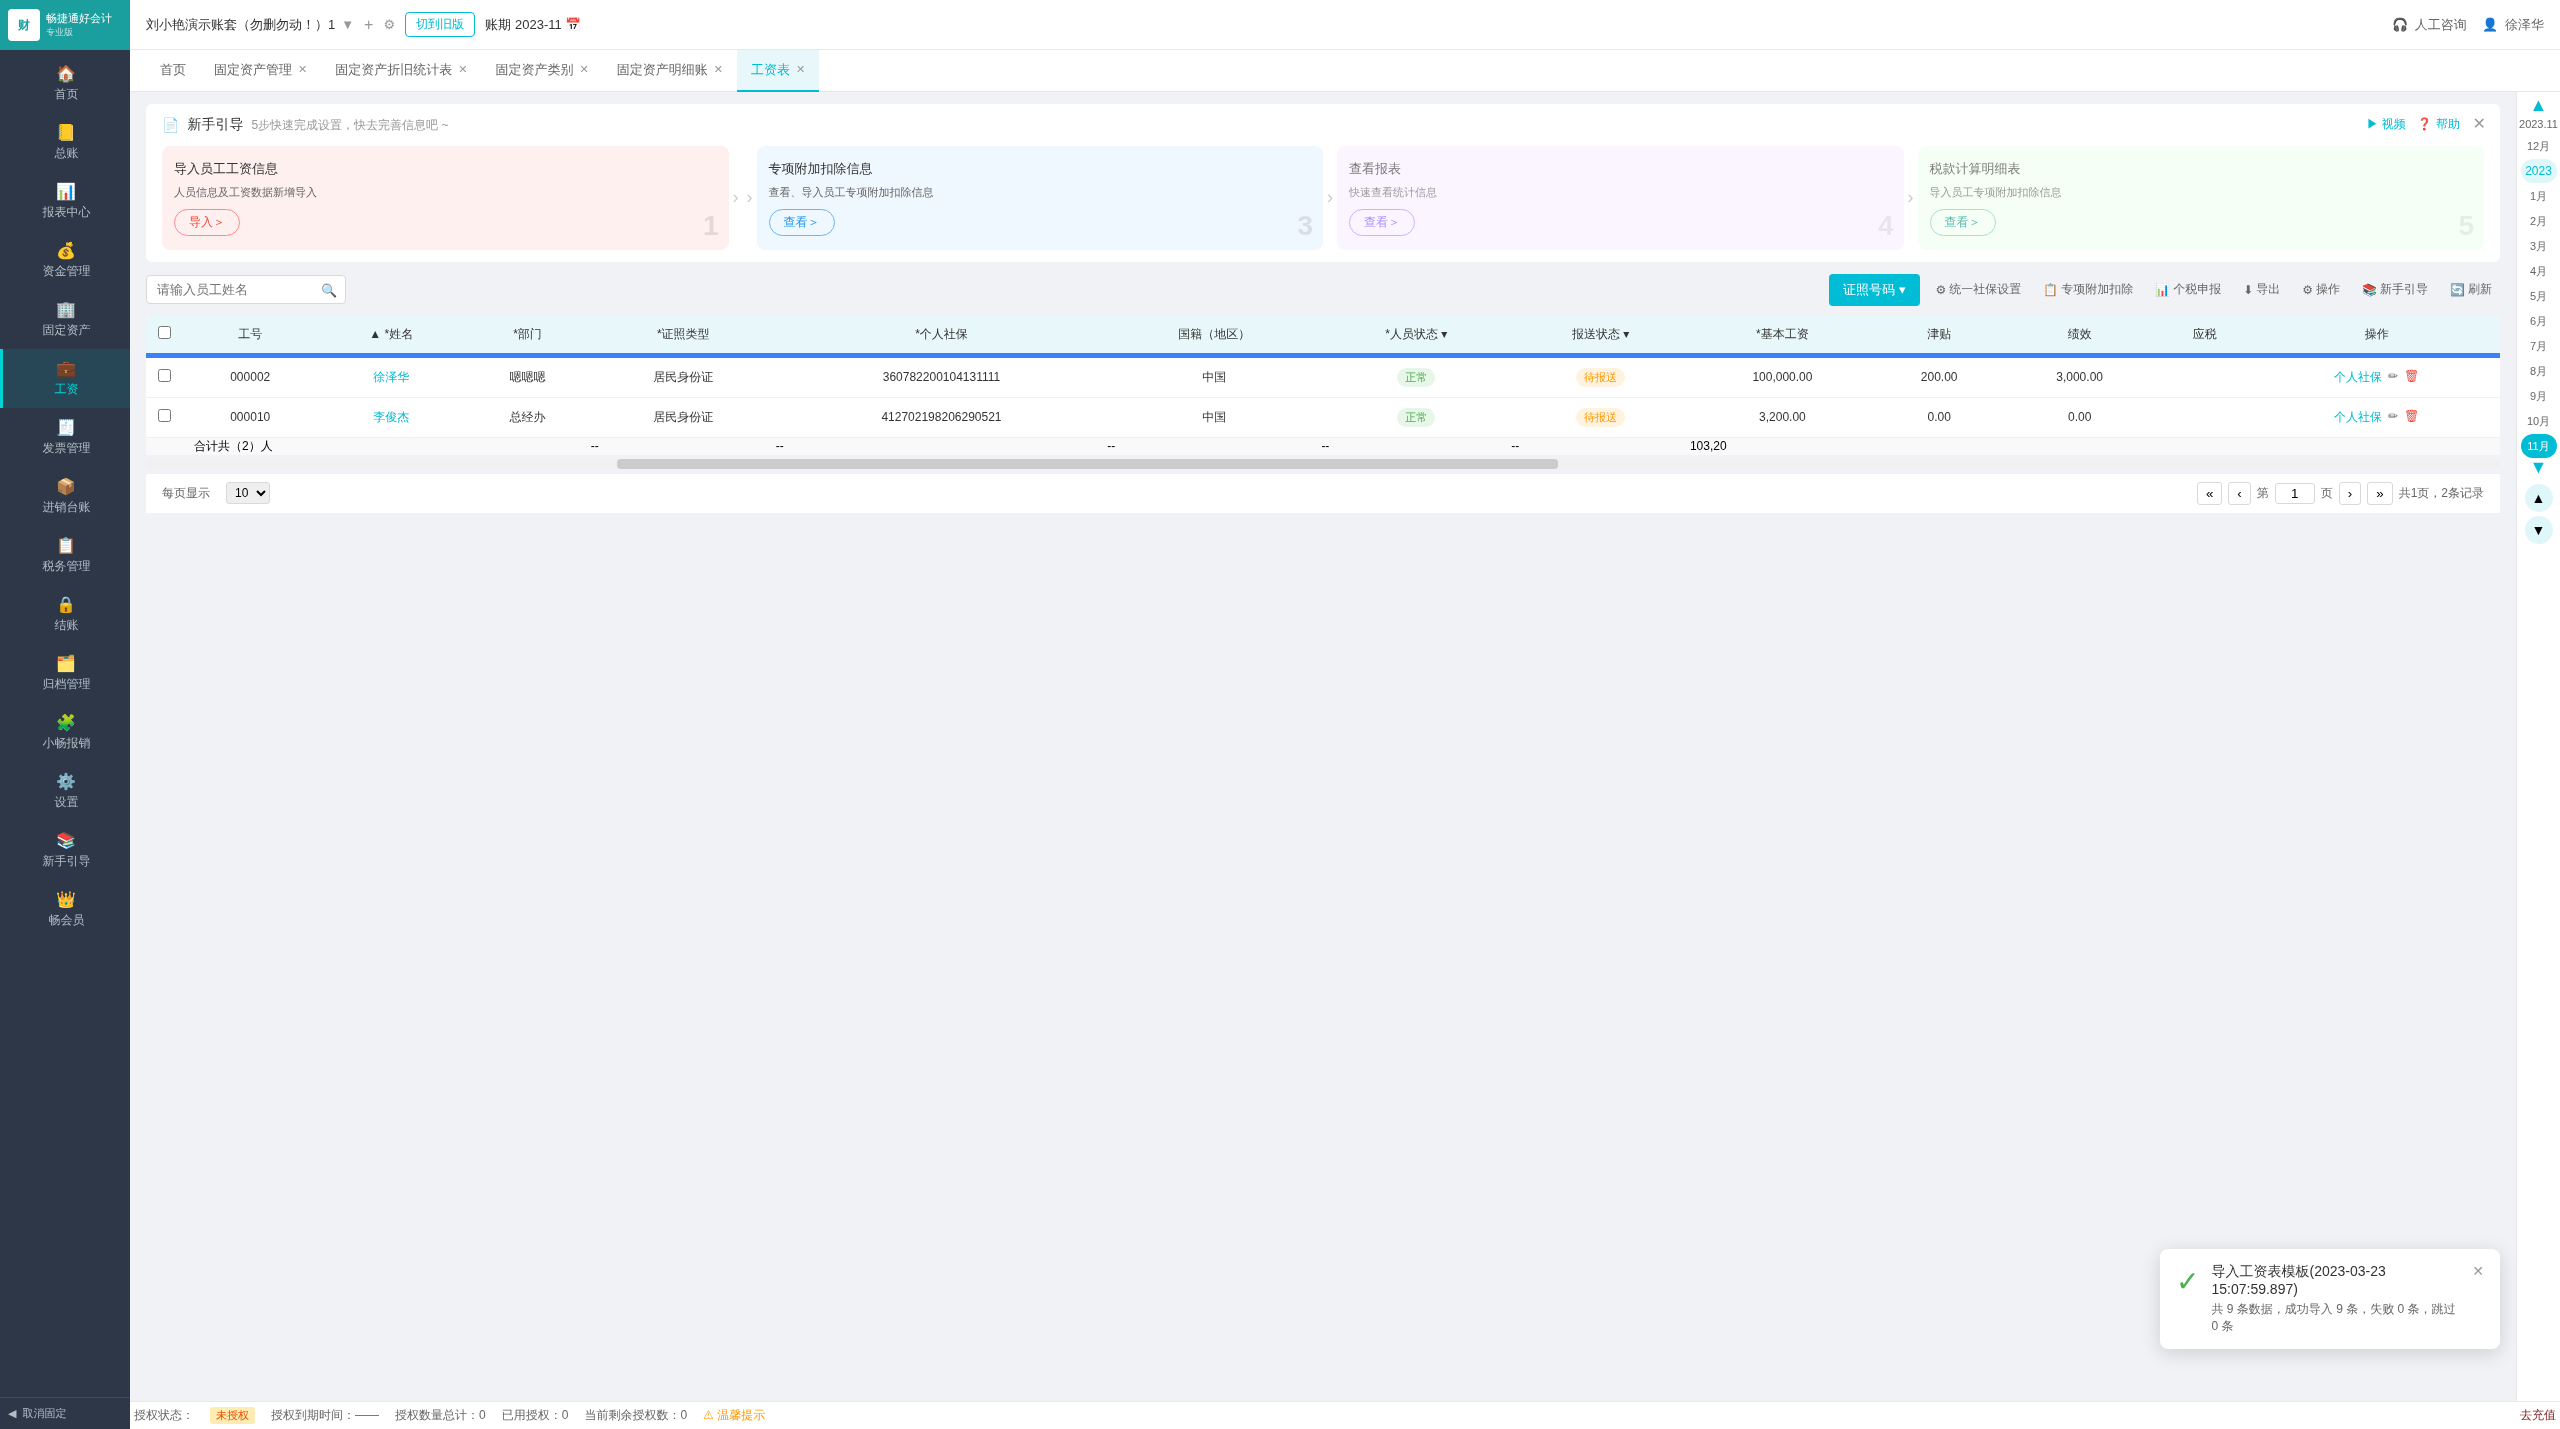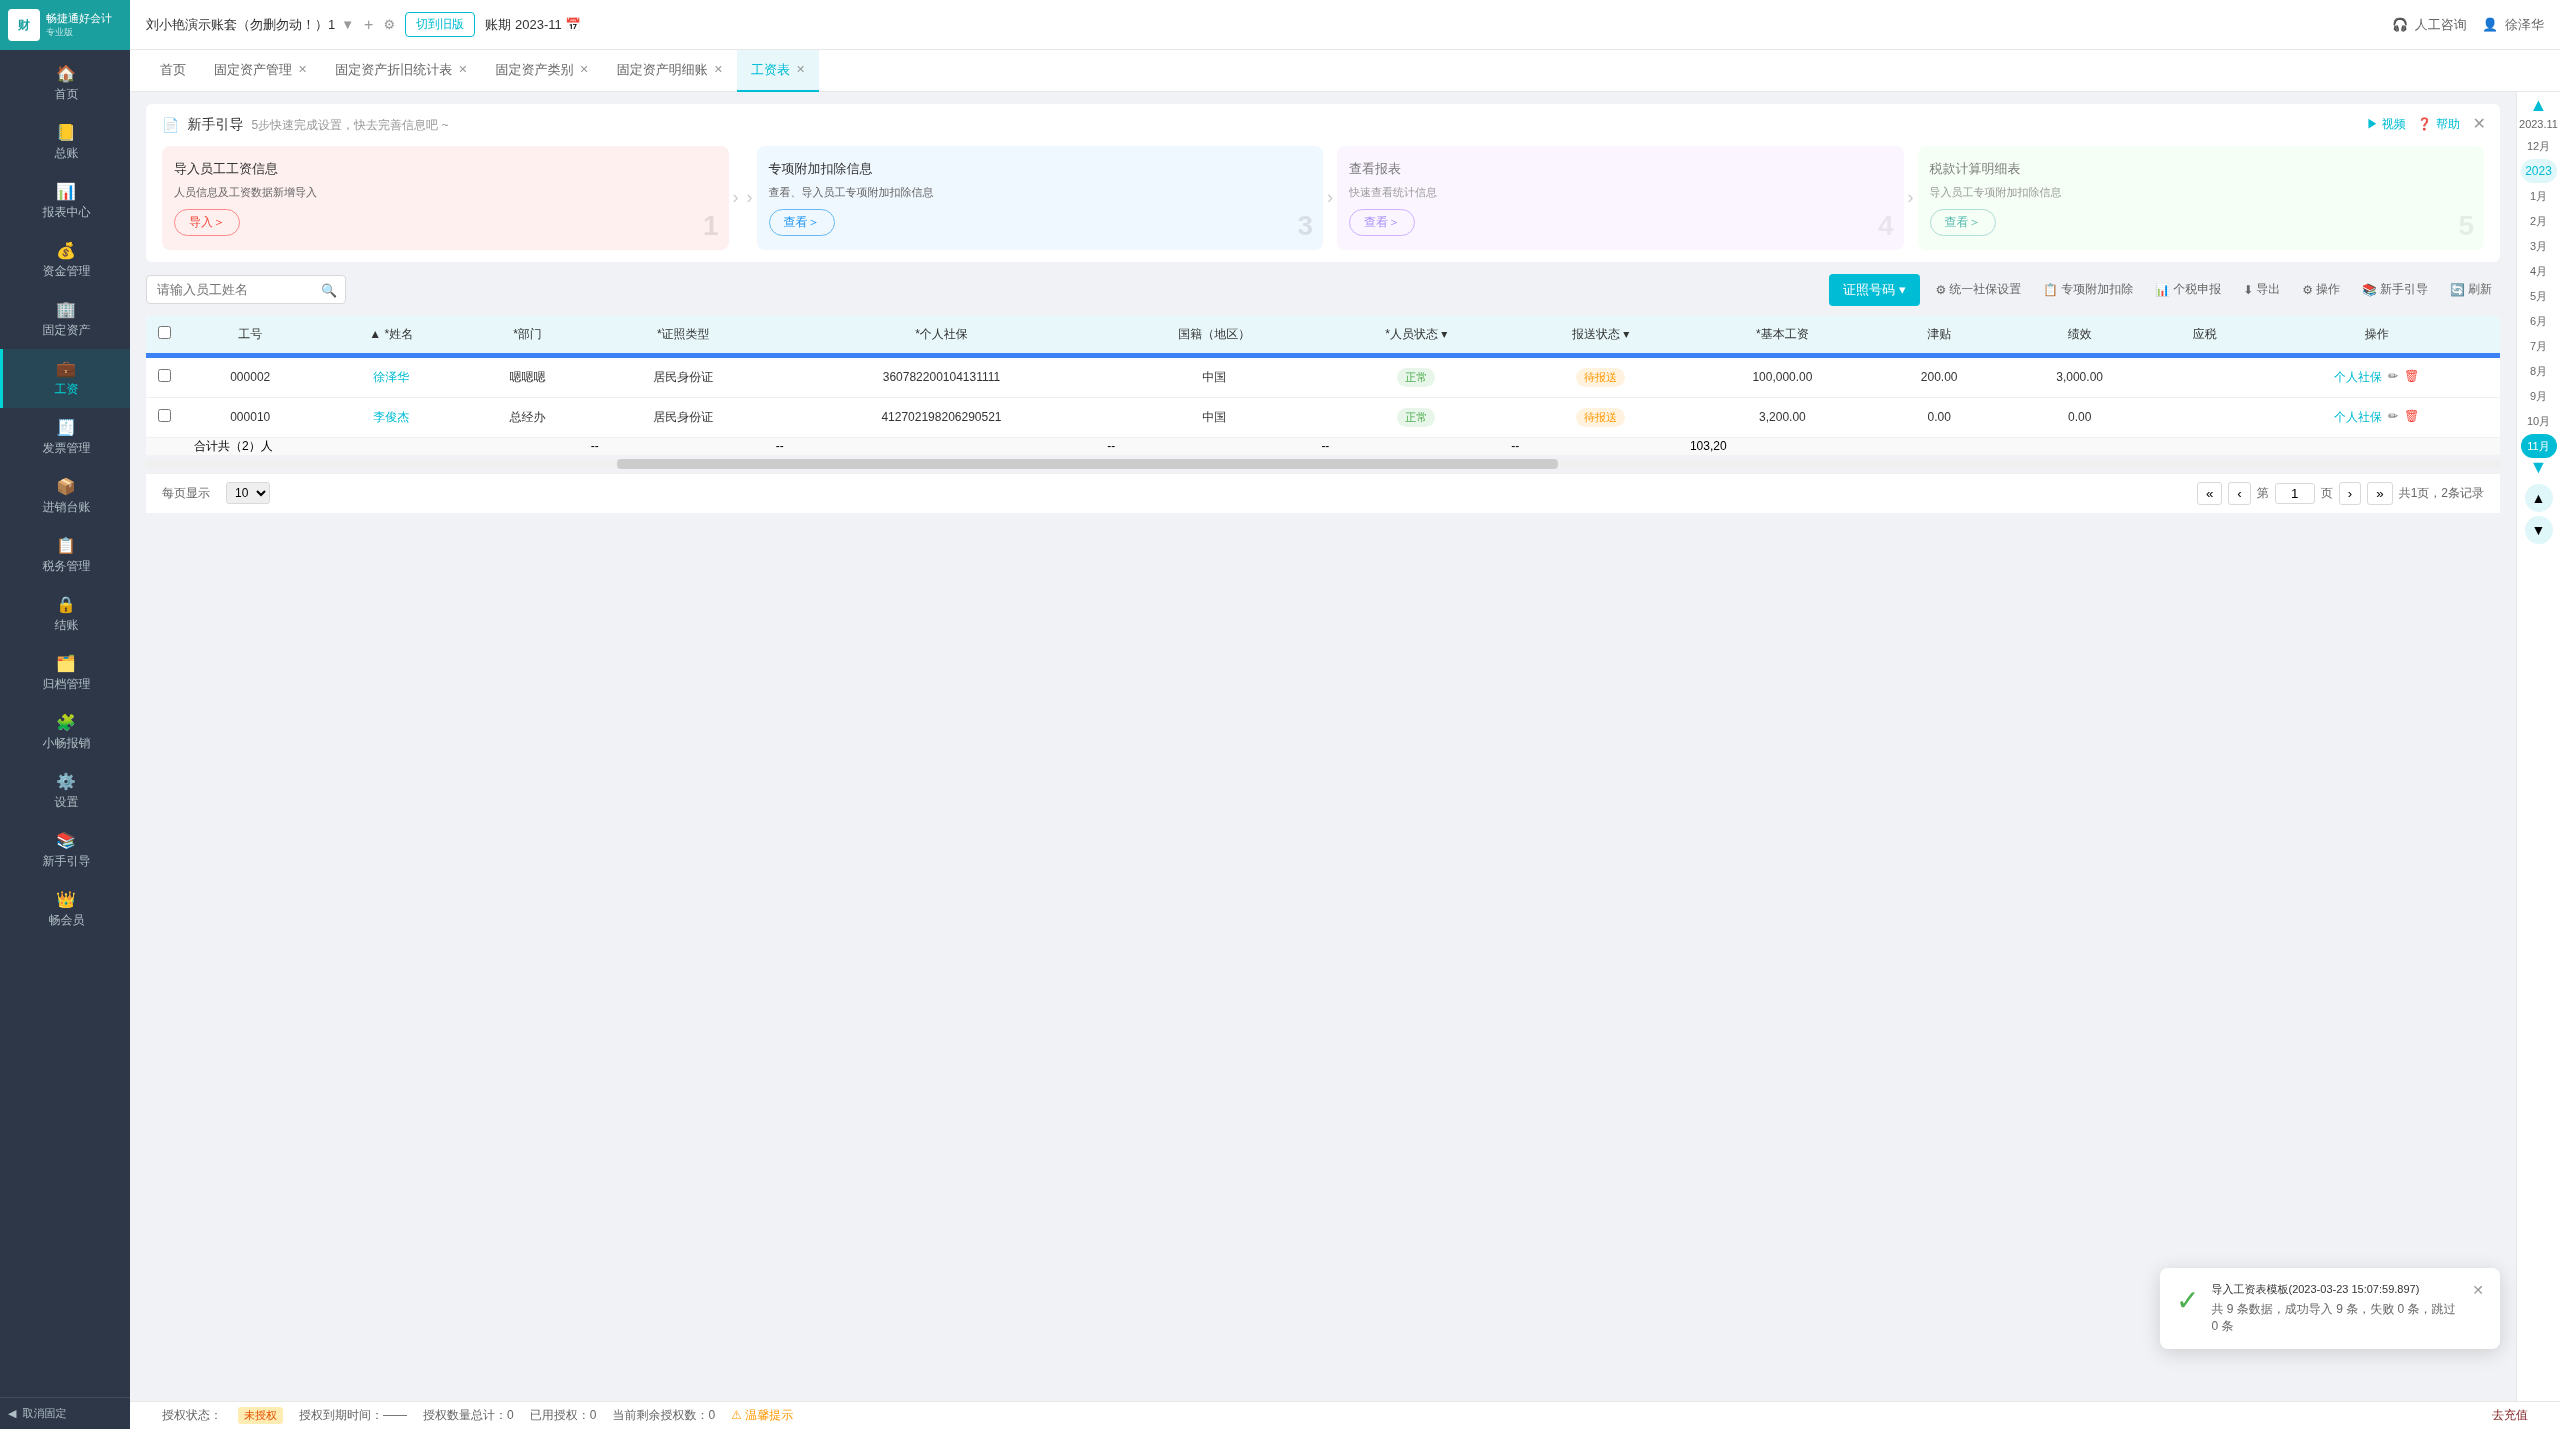--- a/index.html
+++ b/index.html
@@ -155,21 +155,21 @@
     .table-footer {
       background: #fff; padding: 8px 16px; display: flex; align-items: center;
       gap: 16px; border-top: 1px solid #f0f0f0; font-size: 12px; color: #666;
     }
     .pagination { display: flex; align-items: center; gap: 6px; margin-left: auto; }
     .page-btn { padding: 3px 8px; border: 1px solid #d9d9d9; border-radius: 3px; cursor: pointer; background: #fff; }
     .page-input { width: 40px; text-align: center; border: 1px solid #d9d9d9; border-radius: 3px; padding: 2px; }
 
     
     .status-bar {
-      background: #fff; padding: 5px 32px; border-top: 1px solid #e8e8e8;
+      background: #fff; padding: 5px 4px; border-top: 1px solid #e8e8e8;
       display: flex; align-items: center; gap: 16px; font-size: 12px; color: #666;
     }
     .auth-status { background: #ffecb3; color: #e65100; padding: 1px 6px; border-radius: 3px; font-size: 11px; }
 
     
     .calendar-panel {
       width: 44px; background: #fff; border-left: 1px solid #e8e8e8;
       display: flex; flex-direction: column; align-items: center; padding: 4px 0;
       flex-shrink: 0;
     }
@@ -186,21 +186,21 @@
 
     
     .toast {
       position: fixed; bottom: 80px; right: 60px;
       background: #fff; border-radius: 8px; box-shadow: 0 4px 20px rgba(0,0,0,0.15);
       padding: 14px 16px; display: flex; align-items: flex-start; gap: 12px;
       max-width: 340px; z-index: 100;
     }
     .toast-icon { color: #4caf50; font-size: 28px; margin-top: 2px; }
     .toast-content { flex: 1; }
-    .toast-title { font-size: 11px; color: #333; font-weight: 500; margin-bottom: 4px; }
+    .toast-title { font-size: 14px; color: #333; font-weight: 500; margin-bottom: 4px; }
     .toast-desc { font-size: 12px; color: #666; }
     .toast-close { color: #999; cursor: pointer; font-size: 14px; }
 
     
     input[type="checkbox"] { cursor: pointer; }
 
     .scroll-wrapper { overflow-x: auto; }
 
     .table-container {
       background: #fff; border-radius: 4px; overflow: hidden;

